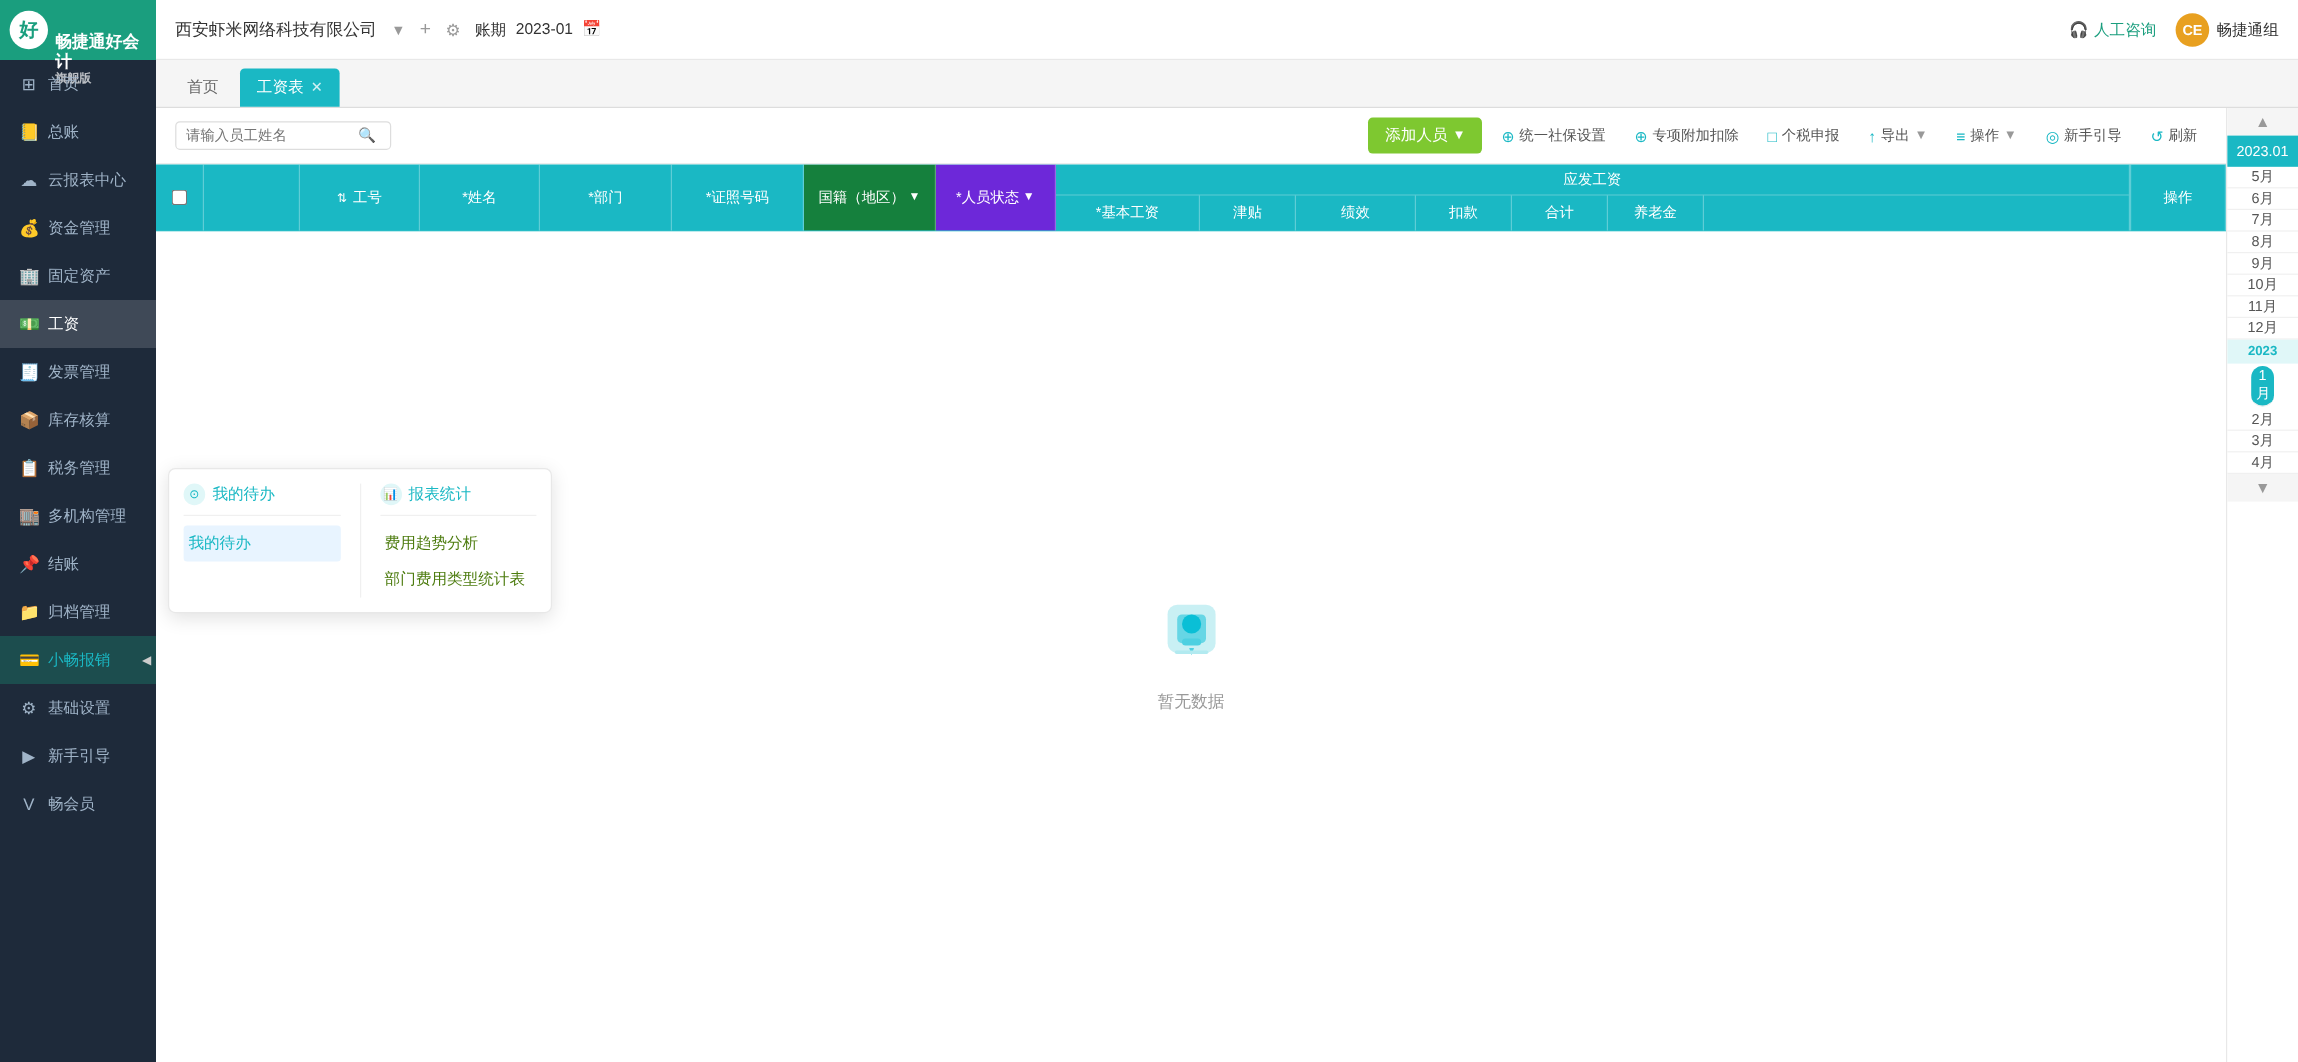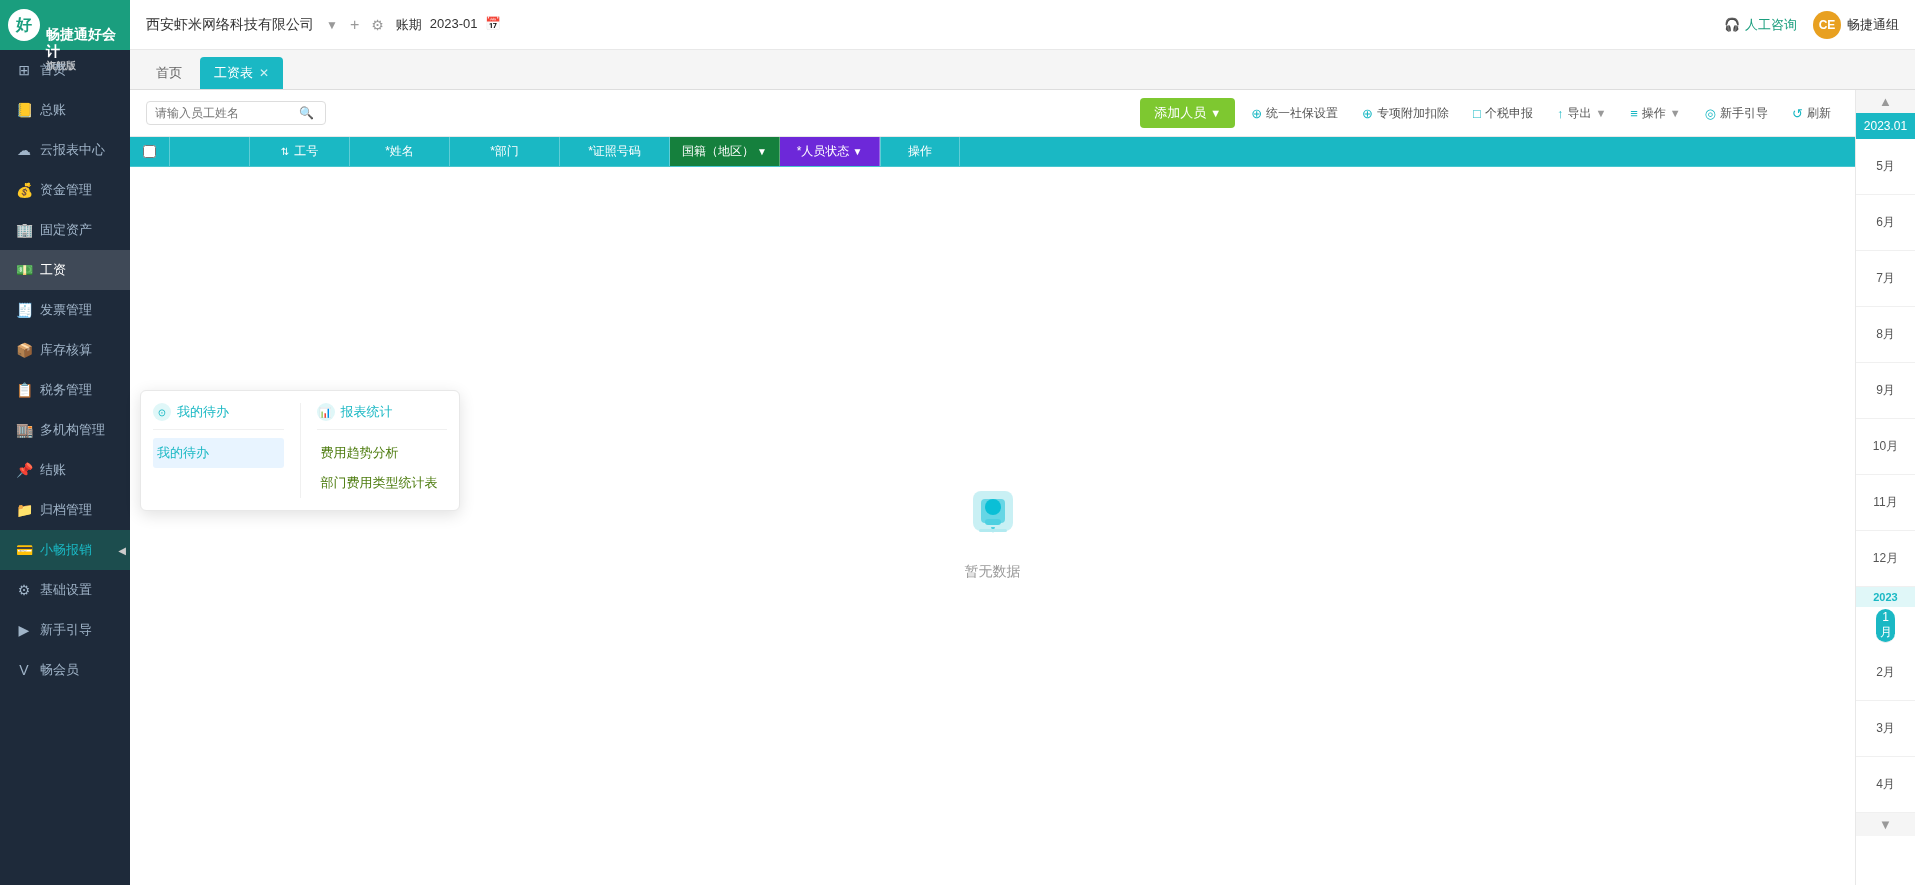--- a/index.html
+++ b/index.html
@@ -75,21 +75,21 @@
 
     .header-row1 { display: flex; background: #1ab8c4; border-bottom: 1px solid rgba(255,255,255,0.2); }
 
     
     .empty-state { flex: 1; display: flex; flex-direction: column; align-items: center; justify-content: center; gap: 12px; color: #999; font-size: 14px; }
     .empty-icon { width: 80px; height: 80px; }
 
     
     .month-panel { width: 60px; background: white; border-left: 1px solid #e8e8e8; display: flex; flex-direction: column; overflow-y: auto; flex-shrink: 0; }
     .month-panel-header { background: #1ab8c4; color: white; text-align: center; padding: 6px 4px; font-size: 12px; position: sticky; top: 0; }
-    .month-item { text-align: center; padding: 19px 4px; font-size: 12px; cursor: pointer; color: #555; border-bottom: 1px solid #f0f0f0; }
+    .month-item { text-align: center; padding: 0 4px; font-size: 12px; cursor: pointer; color: #555; border-bottom: 1px solid #f0f0f0; }
     .month-item.active { background: #1ab8c4; color: white; border-radius: 12px; margin: 2px 20px; padding: 1px 4px; }
     .month-year-label { background: #e0f7f8; color: #1ab8c4; text-align: center; padding: 4px; font-size: 11px; font-weight: bold; }
     .month-nav { display: flex; align-items: center; justify-content: center; background: #f5f5f5; padding: 4px; cursor: pointer; color: #999; }
 
     
     .dropdown-popup { position: absolute; top: 390px; left: 140px; background: white; border: 1px solid #e8e8e8; border-radius: 6px; box-shadow: 0 4px 16px rgba(0,0,0,0.12); width: 320px; z-index: 100; padding: 12px; }
     .dropdown-columns { display: flex; gap: 16px; }
     .dropdown-col { flex: 1; }
     .dropdown-col-header { display: flex; align-items: center; gap: 6px; color: #1ab8c4; font-size: 13px; font-weight: 500; padding-bottom: 8px; border-bottom: 1px solid #f0f0f0; margin-bottom: 8px; }
     .dropdown-col-icon { width: 18px; height: 18px; background: #e0f7f8; border-radius: 50%; display: flex; align-items: center; justify-content: center; font-size: 10px; color: #1ab8c4; }
@@ -284,20 +284,31 @@
             </div>
             <div class="th col-status" style="background:#15803d; color:white; border-right:1px solid rgba(255,255,255,0.3);">
               <span>国籍（地区）</span>
               <span style="font-size:10px;">▼</span>
             </div>
             <div class="th col-submit" style="background:#6d28d9; color:white; border-right:1px solid rgba(255,255,255,0.3);">
               <span>*人员状态</span>
               <span style="font-size:10px;">▼</span>
             </div>
 
+            <div style="background:#1ab8c4; color:white; flex:1; display:flex; flex-direction:column; border-right:1px solid rgba(255,255,255,0.3);">
+              <div style="text-align:center; padding:4px; border-bottom:1px solid rgba(255,255,255,0.3); font-size:12px;">应发工资</div>
+              <div style="display:flex;">
+                <div class="th col-base" style="border-right:1px solid rgba(255,255,255,0.3);">*基本工资</div>
+                <div class="th col-subsidy" style="border-right:1px solid rgba(255,255,255,0.3);">津贴</div>
+                <div class="th col-performance" style="border-right:1px solid rgba(255,255,255,0.3);">绩效</div>
+                <div class="th col-deduct" style="border-right:1px solid rgba(255,255,255,0.3);">扣款</div>
+                <div class="th col-total" style="border-right:1px solid rgba(255,255,255,0.3);">合计</div>
+                <div class="th col-pension">养老金</div>
+              </div>
+            </div>
             <div class="th col-action" style="background:#1ab8c4; color:white; border-left:1px solid rgba(255,255,255,0.3);">操作</div>
           </div>
         </div>
       </div>
 
       <div class="empty-state">
         <svg class="empty-icon" viewBox="0 0 80 80" fill="none" xmlns="http://www.w3.org/2000/svg">
           <rect width="80" height="80" fill="none"></rect>
           <rect x="20" y="20" width="40" height="40" rx="8" fill="#b2eaf0" opacity="0.7"></rect>
           <rect x="28" y="28" width="24" height="24" rx="4" fill="#4dd0e1" opacity="0.8"></rect>

